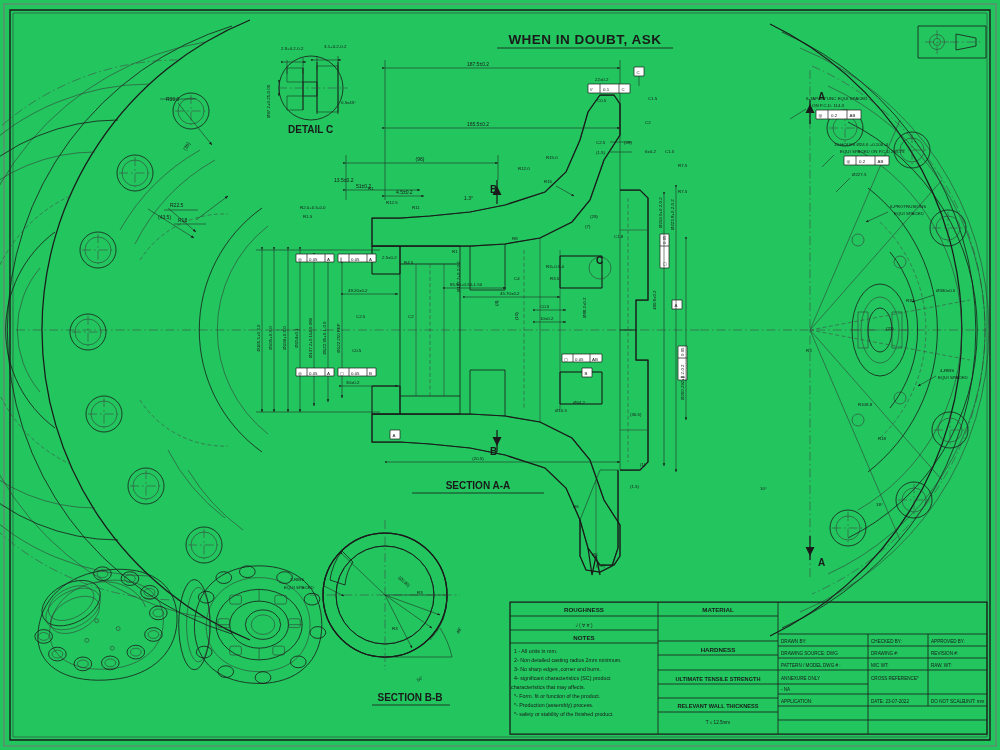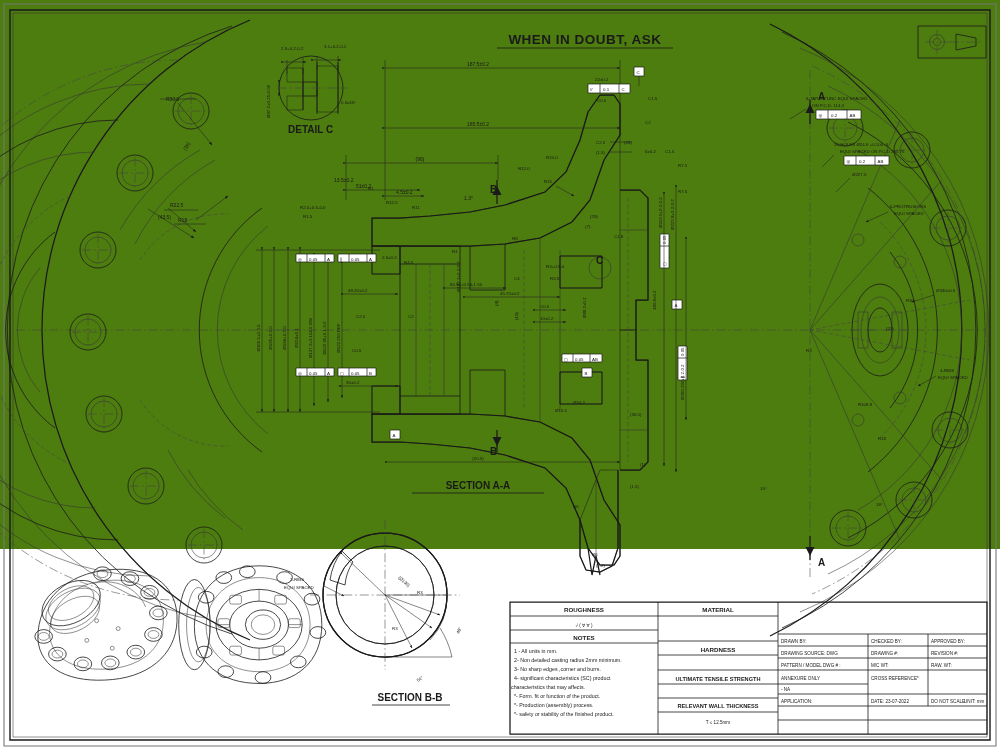--- a/index.html
+++ b/index.html
@@ -1,17 +1,17 @@
 <!DOCTYPE html>
 <html><head>
 <meta charset="utf-8">
 <style>
   html,body{margin:0;padding:0;background:#ffffff;}
   body{width:1000px;height:750px;overflow:hidden;font-family:"Liberation Sans",sans-serif;}
-  #sheet{position:relative;width:1000px;height:549px;background:#4d7c0f;}
+  #sheet{position:relative;width:1000px;height:750px;background:#22c55e;}
   svg{display:block;}
   .txt{font-family:"Liberation Sans",sans-serif;fill:#1a1a1a;}
   .dim5{font-size:5px;}
   .dim45{font-size:4.4px;}
   .lbl{font-size:10px;font-weight:bold;}
   .ttl{font-size:13.5px;font-weight:bold;letter-spacing:.5px;}
   .tb{font-size:6.2px;font-weight:bold;}
   .tbs{font-size:4.6px;}
   .note{font-size:5.3px;}
   line,path,circle,rect,ellipse,polyline,polygon{vector-effect:non-scaling-stroke;}

